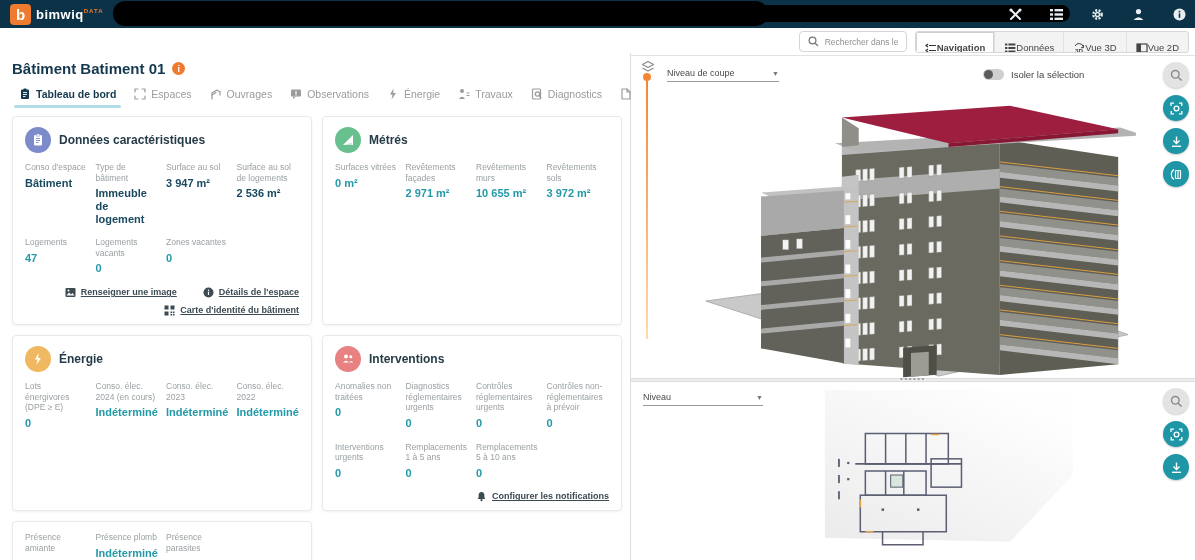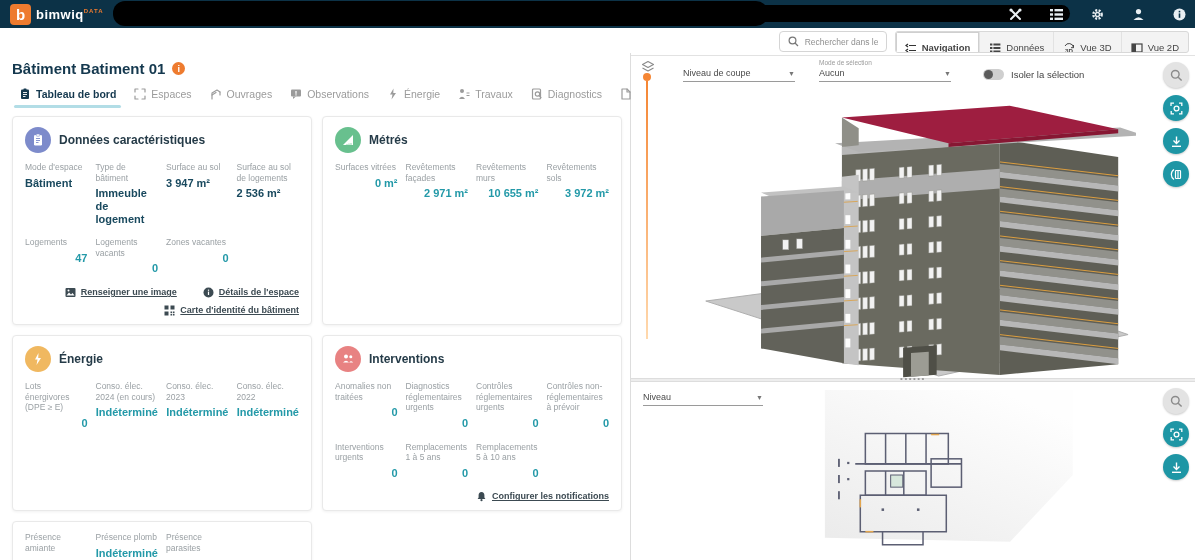--- a/index.html
+++ b/index.html
@@ -37,55 +37,55 @@
   .card { background:#fff; border:1px solid #e9e9e9; border-radius:4px; box-shadow:0 1px 3px rgba(0,0,0,.06); padding:10px 12px 8px 12px; }
   .card-head { display:flex; align-items:center; gap:8px; margin-bottom:9px; }
   .cico { width:26px; height:26px; border-radius:50%; display:flex; align-items:center; justify-content:center; flex:none; }
   .cico svg { width:14px; height:14px; }
   .card-title { font-size:12px; font-weight:bold; color:#253b48; }
   .fields { display:grid; grid-template-columns:repeat(4,1fr); column-gap:8px; row-gap:12px; }
   .fields.cols3 { grid-template-columns:repeat(4,1fr); }
   .field .flabel { font-size:8.5px; color:#9aa0a4; line-height:1.25; min-height:10px; margin-bottom:4px; }
   .field .fvalue { font-size:11px; font-weight:bold; line-height:1.15; }
   .fvalue.navy { color:#19495e; }
-  .fvalue.teal { color:#2399a8;text-align:right; }
+  .fvalue.teal { color:#2399a8; }
   .card-note { font-size:9px; color:#5a6a72; margin:-3px 0 8px 0; }
   .links { display:flex; flex-direction:column; align-items:flex-end; gap:7px; margin-top:12px; }
   .links-row { display:flex; gap:26px; }
   .link { display:flex; gap:5px; font-size:9px; font-weight:bold; color:#3c4a52; text-decoration:underline; cursor:pointer; }
   .link svg { width:11px; height:11px; }
 
   
   .right-panel { position:absolute; left:631px; top:28px; width:564px; height:532px; background:#fff; }
   .viewer-header { height:28px; border-bottom:1px solid #e2e2e2; display:flex; align-items:center; justify-content:flex-end; gap:8px; padding-right:6px; }
   .searchbox { display:flex; align-items:center; gap:6px; border:1px solid #d5d5d5; border-radius:4px; height:21px; padding:0 8px; width:108px; background:#fff; }
   .searchbox svg { width:11px; height:11px; flex:none; }
   .searchbox input { border:none; outline:none; width:100%; font-size:8.5px; color:#444; font-family:"Liberation Sans",sans-serif; background:transparent; }
   .searchbox input::placeholder { color:#8f8f8f; }
   .btn-group { display:flex; border:1px solid #d8d8d8; border-radius:3px; overflow:hidden; background:#f3f3f3; height:22px; }
-  .vbtn { display:flex; align-items:center; gap:5px; font-size:9.5px; color:#454545; padding:16px 9px; cursor:pointer; border-right:1px solid #e2e2e2; }
+  .vbtn { display:flex; align-items:center; font-size:9.5px; color:#454545; padding:16px 9px; cursor:pointer; border-right:1px solid #e2e2e2; }
   .vbtn:last-child { border-right:none; }
   .vbtn.active { background:#fff; box-shadow:inset 0 0 0 1px #cfcfcf; font-weight:bold; }
   .vbtn svg { width:12px; height:12px; }
 
   .viewport3d { position:absolute; left:0; top:28px; width:564px; height:322px; background:#fff; overflow:hidden; }
   .vp-divider { position:absolute; left:0; top:350px; width:564px; height:4px; background:#ededed; border-top:1px solid #ddd; border-bottom:1px solid #ddd; display:flex; align-items:center; justify-content:center; cursor:row-resize; }
   .vp-divider .grip { color:#999; font-size:8px; letter-spacing:1.5px; line-height:2px; margin-top:-3px; }
   .viewport2d { position:absolute; left:0; top:354px; width:564px; height:178px; background:#fff; overflow:hidden; }
 
   .layers-ic { position:absolute; left:10px; top:4px; width:14px; height:14px; }
   .cut-dot { position:absolute; left:12px; top:17px; width:8px; height:8px; border-radius:50%; background:#f58634; }
   .cut-line { position:absolute; left:15px; top:25px; width:2px; height:258px; background:linear-gradient(#f58634,#ffd9ae); }
 
   .mselect { position:relative; cursor:pointer; }
   .mselect .mlabel { font-size:6.5px; color:#9a9a9a; margin-bottom:2px; }
   .mselect .mval { font-size:9px; color:#4a4a4a; padding-bottom:3px; border-bottom:1px solid #9a9a9a; display:flex; justify-content:space-between; align-items:center; }
   .caret { font-size:7px; color:#777; }
 
-  .sel-coupe { position:absolute; left:52px; top:12px; width:112px; }
+  .sel-coupe { position:absolute; left:36px; top:12px; width:112px; }
   .sel-mode  { position:absolute; left:188px; top:3px; width:132px; }
   .toggle-row { position:absolute; left:352px; top:13px; display:flex; align-items:center; gap:7px; }
   .switch { width:21px; height:11px; border-radius:6px; background:#cfcfcf; position:relative; cursor:pointer; }
   .switch .knob { position:absolute; left:1px; top:1px; width:9px; height:9px; border-radius:50%; background:#5b5b5b; }
   .toggle-label { font-size:9.5px; color:#444; }
 
   .circle-col { position:absolute; right:6px; top:6px; display:flex; flex-direction:column; gap:7px; }
   .cbtn { width:26px; height:26px; border-radius:50%; display:flex; align-items:center; justify-content:center; cursor:pointer; box-shadow:0 1px 2px rgba(0,0,0,.2); }
   .cbtn.gray { background:#e3e3e3; }
   .cbtn.teal { background:#1e96a5; }
@@ -259,21 +259,21 @@
                   <line x1="5" y1="5.5" x2="9" y2="5.5"></line>
                   <line x1="5" y1="7.5" x2="9" y2="7.5"></line>
                   <line x1="5" y1="9.5" x2="7.5" y2="9.5"></line>
                 </g>
               </svg>
           </span>
           <span class="card-title">Données caractéristiques</span>
         </div>
         <div class="fields">
           <div class="field">
-              <div class="flabel">Mode d'espace</div>
+              <div class="flabel">Conso d'espace</div>
               <div class="fvalue navy">Bâtiment</div>
             </div>
           <div class="field">
               <div class="flabel">Type de bâtiment</div>
               <div class="fvalue navy">Immeuble de logement</div>
             </div>
           <div class="field">
               <div class="flabel">Surface au sol</div>
               <div class="fvalue navy">3 947 m²</div>
             </div>
@@ -523,27 +523,20 @@
             <path d="M7,1.5 L12.5,4.5 L7,7.5 L1.5,4.5 Z"></path>
             <path d="M1.5,8 L7,11 L12.5,8"></path>
           </g>
         </svg>
       <div class="cut-dot"></div>
       <div class="cut-line"></div>
 
       <div class="mselect sel-coupe">
         <div class="mval">
             <span>Niveau de coupe</span>
-            <span class="caret">▼</span>
-          </div>
-      </div>
-      <div class="mselect sel-mode">
-        <div class="mlabel">Mode de sélection</div>
-        <div class="mval">
-            <span>Aucun</span>
             <span class="caret">▼</span>
           </div>
       </div>
       <div class="toggle-row">
         <div class="switch">
             <div class="knob"></div>
           </div>
         <span class="toggle-label">Isoler la sélection</span>
       </div>
 

